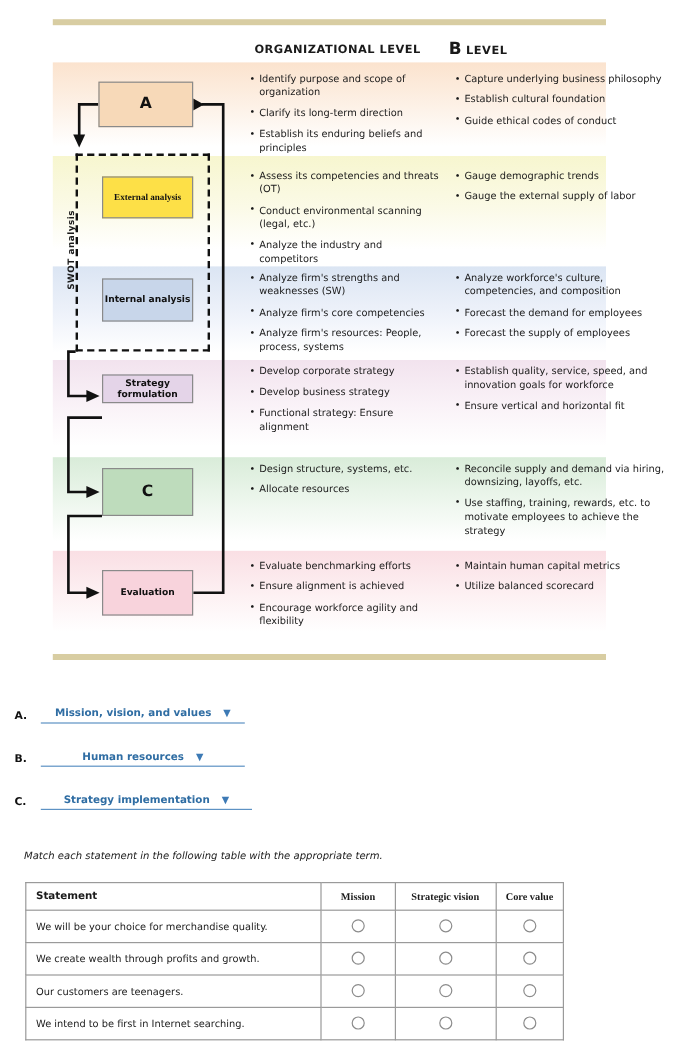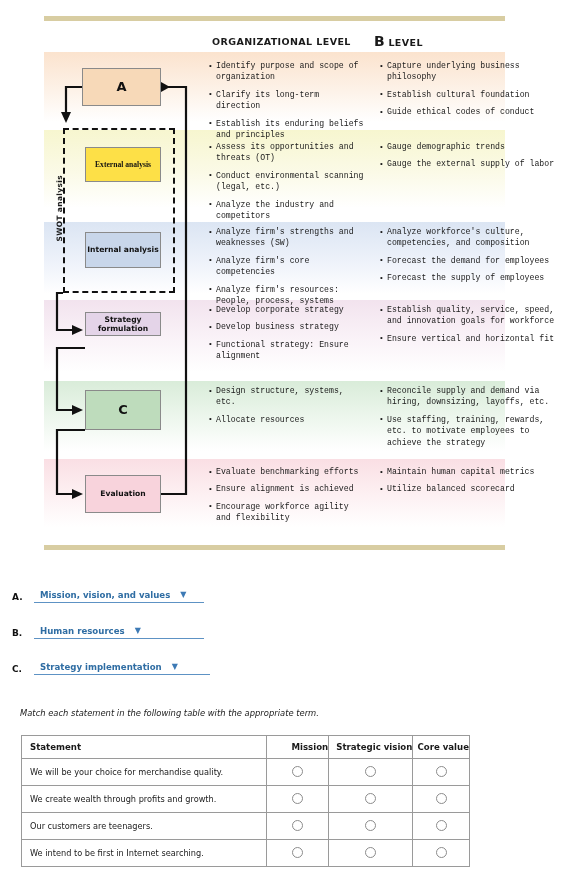--- a/index.html
+++ b/index.html
@@ -29,21 +29,21 @@
   #band-6{top:459px;height:68px;background:linear-gradient(180deg,#fadfe4 0%,#fdf1f3 55%,#ffffff 100%);}
 
   
   .col-head{position:absolute;font-weight:bold;letter-spacing:.4px;}
   #head-org{left:212px;top:36px;font-size:9.5px;}
   #head-b{left:374px;top:33px;font-size:9.5px;}
   #head-b .big{font-size:14px;font-weight:bold;letter-spacing:0;}
 
   
   .bullets{position:absolute;font-size:8.2px;line-height:11.4px;}
-  .bullets ul{margin:0;padding:0;list-style:none;font-family:Liberation Mono, monospace;}
+  .bullets ul{margin:0;padding:0;list-style:none;}
   .bullets li{position:relative;padding-left:8px;margin-bottom:6px;}
   .bullets li:before{content:"\2022";position:absolute;left:0;top:-0.5px;font-size:8px;}
   .col-a{left:208px;width:158px;}
   .col-b{left:379px;width:180px;}
 
   
   .dbox{position:absolute;border:1px solid #8a8a8a;box-sizing:border-box;
         display:flex;align-items:center;justify-content:center;text-align:center;
         font-size:7.6px;font-weight:bold;line-height:9.4px;color:#111;}
   .dbox.letter{font-size:13px;}
@@ -60,41 +60,41 @@
   #swot-label{position:absolute;left:55px;top:175px;font-size:7.4px;font-weight:bold;
               letter-spacing:.4px;writing-mode:vertical-rl;transform:rotate(180deg);}
 
   
   #connectors{position:absolute;left:0;top:0;width:583px;height:560px;pointer-events:none;}
 
   
   .q-row{position:absolute;left:12px;font-size:9px;}
   .q-letter{position:absolute;left:0;top:0;font-weight:bold;font-size:9px;color:#111;}
   .q-select{position:absolute;left:22px;top:-3px;border-bottom:1.3px solid #5d92c4;
-            min-width:150px;display:flex;align-items:center;
+            min-width:150px;display:flex;align-items:center;justify-content:center;
             padding:1px 6px 2px 6px;box-sizing:border-box;}
   .q-text{font-size:8.6px;font-weight:bold;color:#2f6da3;white-space:nowrap;}
   .q-caret{margin-left:10px;color:#3d7ab5;font-size:8px;line-height:1;}
   #q-a{top:592px;}
   #q-b{top:628px;}
   #q-c{top:664px;}
   #q-a .q-select{width:170px;}
   #q-b .q-select{width:170px;}
   #q-c .q-select{width:176px;}
 
   
   #instruction{position:absolute;left:20px;top:708px;font-size:8.4px;font-style:italic;color:#1a1a1a;}
 
   
   #match-table{position:absolute;left:21px;top:735px;width:449px;border-collapse:collapse;
                font-size:8.2px;background:#fff;}
   #match-table th,#match-table td{border:1px solid #9a9a9a;padding:0;}
   #match-table thead th{height:22px;font-weight:bold;font-size:8.6px;background:#fff;}
   #match-table thead th.c-stat{text-align:left;padding-left:8px;}
-  #match-table thead th.c-opt{text-align:right;}
+  #match-table thead th.c-opt{text-align:center;font-family:Liberation Serif, serif;}
   #match-table tbody td{height:26px;}
   #match-table tbody td.c-stat{text-align:left;padding-left:8px;}
   #match-table tbody td.c-opt{text-align:center;}
   .radio{display:inline-block;width:9px;height:9px;border:1px solid #8c8c8c;border-radius:50%;background:#fff;}
   .w-stat{width:245px;}
   .w-mis{width:62px;}
   .w-vis{width:85px;}
   .w-core{width:57px;}
 </style>
 </head>
@@ -156,21 +156,21 @@
   <div class="bullets col-b" style="top:60px;">
     <ul>
       <li>Capture underlying business philosophy</li>
       <li>Establish cultural foundation</li>
       <li>Guide ethical codes of conduct</li>
     </ul>
   </div>
 
   <div class="bullets col-a" style="top:141px;">
     <ul>
-      <li>Assess its opportunities and threats (OT)</li>
+      <li>Assess its competencies and threats (OT)</li>
       <li>Conduct environmental scanning (legal, etc.)</li>
       <li>Analyze the industry and competitors</li>
     </ul>
   </div>
   <div class="bullets col-b" style="top:141px;">
     <ul>
       <li>Gauge demographic trends</li>
       <li>Gauge the external supply of labor</li>
     </ul>
   </div>

